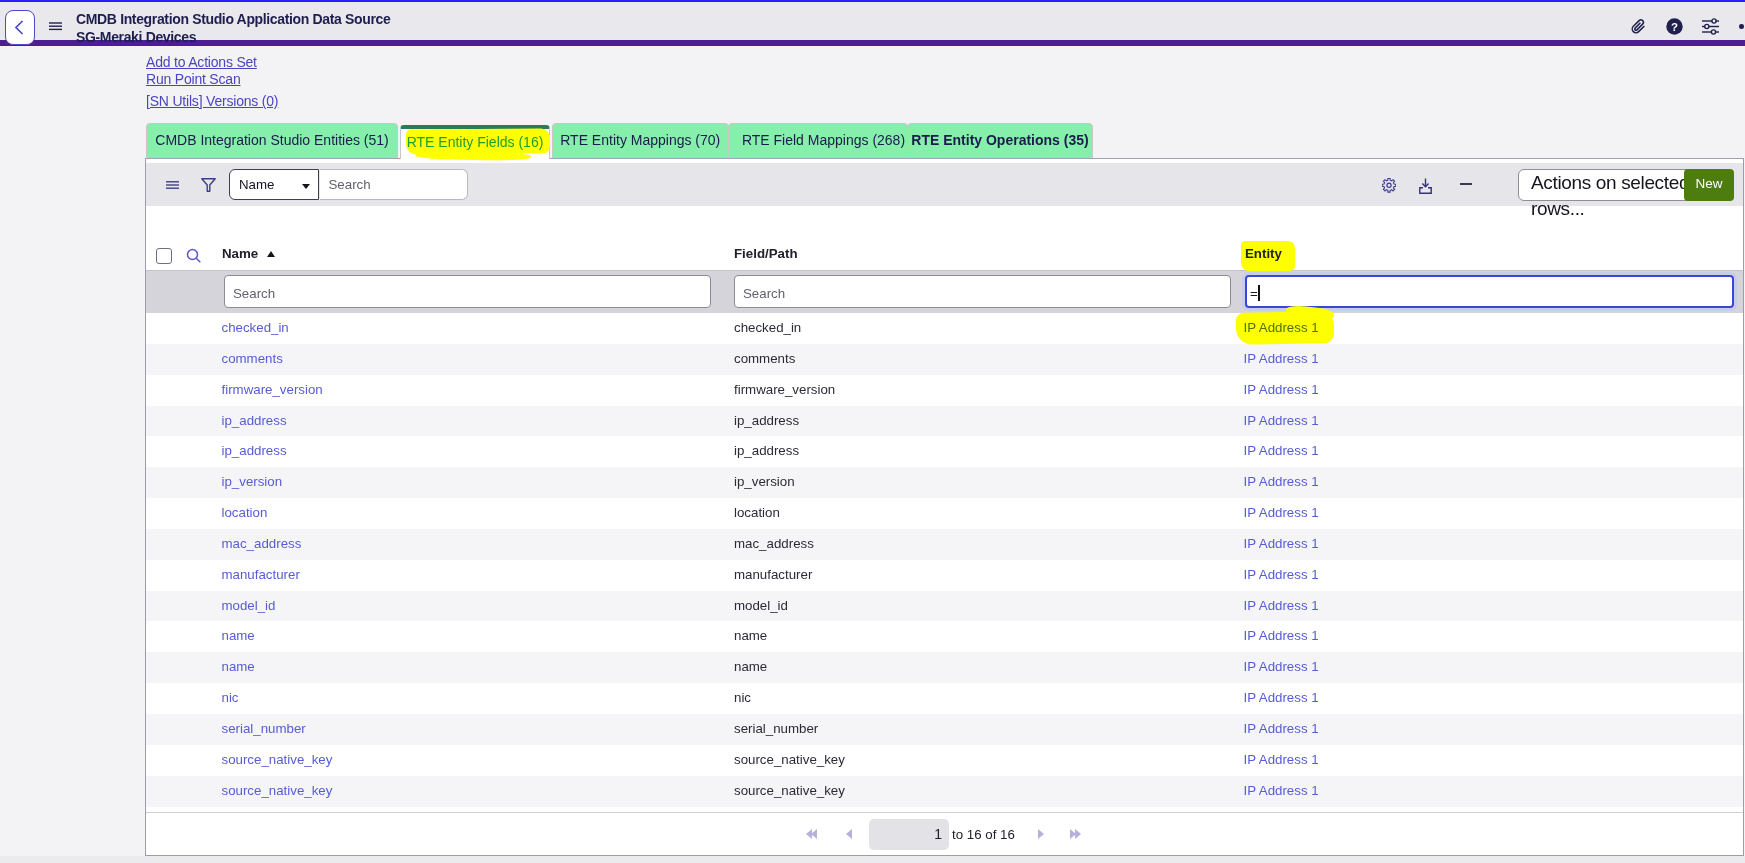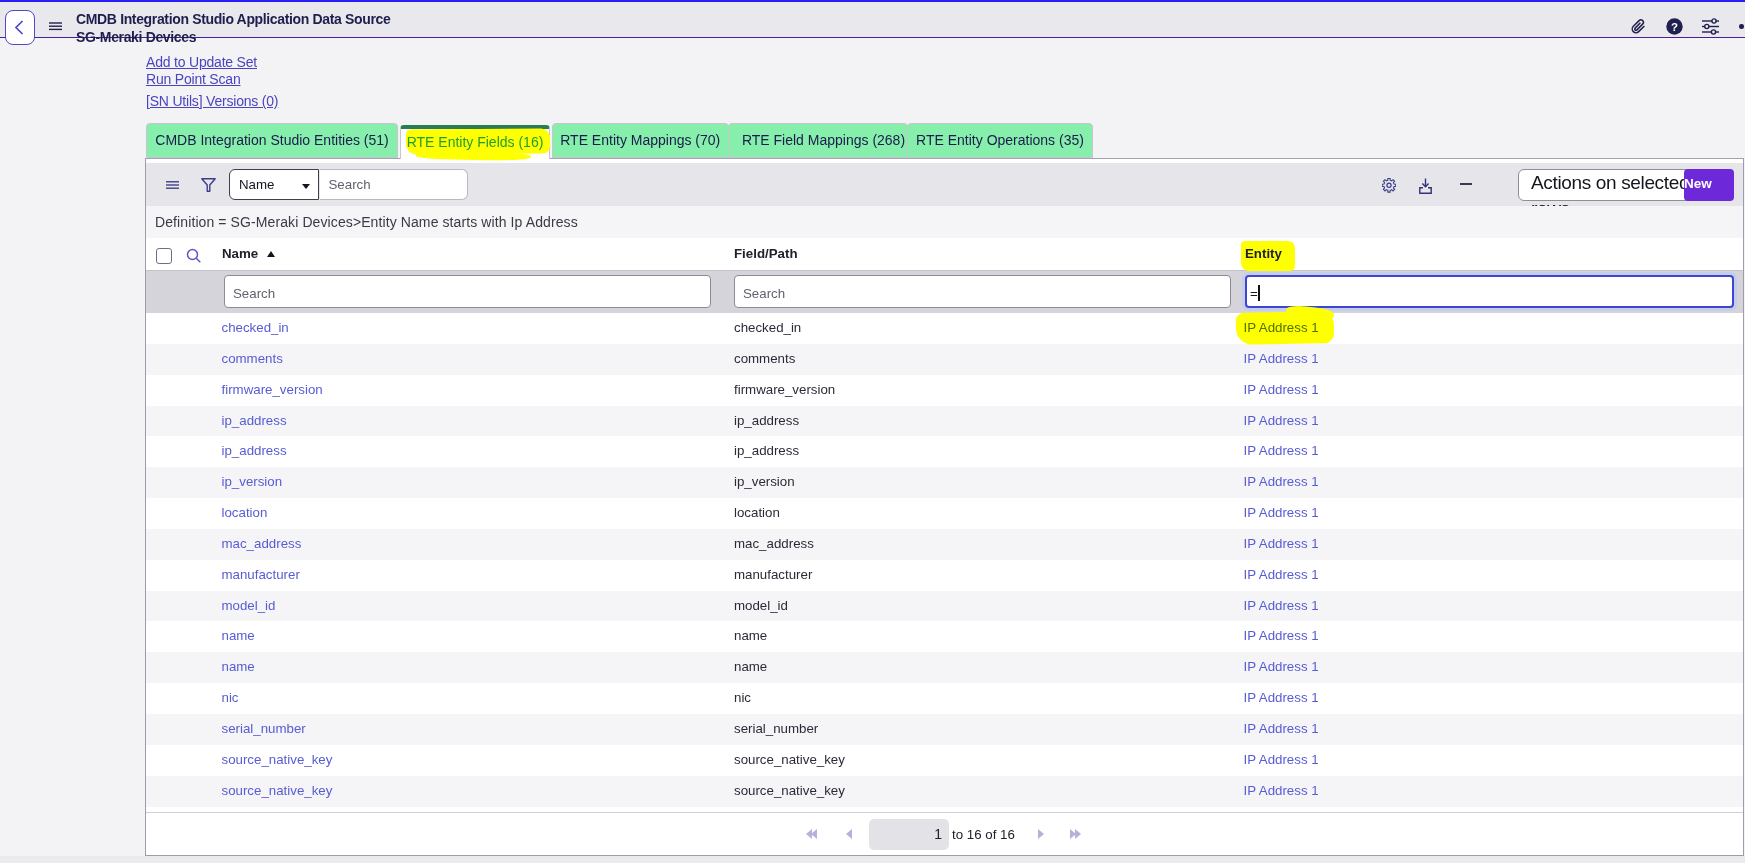--- a/index.html
+++ b/index.html
@@ -2,21 +2,21 @@
 <html><head>
 <meta charset="utf-8">
 <style>
 * { margin:0; padding:0; box-sizing:border-box; }
 html,body { width:1745px; height:863px; }
 body { font-family:"Liberation Sans", sans-serif; background:#f3f3f5; position:relative; overflow:hidden; }
 .abs { position:absolute; }
 
 
 #topstrip { left:0; top:0; width:1745px; height:2.2px; background:#2a1ef8; }
-#header { left:0; top:2px; width:1745px; height:36px; background:#e9e9ed; border-bottom:1px solid #4c1d95; }
+#header { left:0; top:2px; width:1745px; height:44px; background:#e9e9ed; border-bottom:6px solid #4c1d95; }
 #backbtn { left:4.5px; top:8px; width:30.5px; height:34.5px; background:#fff; border:1.3px solid #5048c5; border-radius:8px; }
 #ham1 { left:48.5px; top:19.5px; }
 #title { left:76px; top:7.5px; font-size:14px; font-weight:bold; color:#1d1d4e; line-height:18px; letter-spacing:-0.35px; }
 .hicon { top:15px; } 
 
 
 .toplink { left:146px; font-size:14px; color:#4b44c0; text-decoration:underline; letter-spacing:-0.2px; }
 
 
 .tab { top:123px; height:35px; background:#86efac; border:1px solid #c6c6cc; border-radius:4px 4px 0 0;
@@ -36,21 +36,21 @@
 .row.even { background:#f5f5f8; }
 .cn { position:absolute; left:75.5px; color:#575cd4; }
 .cf { position:absolute; left:588px; color:#2b2b38; }
 .ce { position:absolute; left:1097.5px; color:#575cd4; }
 #footer { left:0px; top:653px; width:1597px; height:43px; background:#fff; border-top:1px solid #cfcfd4; }
 
 
 #nmsel { left:83px; top:6px; width:90px; height:31px; background:#fff; border:1px solid #3f3f4a; border-radius:6px 0 0 6px; font-size:13.3px; color:#15151f; line-height:29px; padding-left:9px; }
 #nmsrch { left:173.5px; top:6px; width:148px; height:31px; background:#fff; border:1px solid #b9b9c0; border-left:none; border-radius:0 6px 6px 0; font-size:13.3px; color:#62626e; line-height:29px; padding-left:9px; }
 #actsel { left:1372px; top:5.5px; width:193px; height:32px; background:#fff; border:1px solid #8e8e96; border-radius:6px; font-size:19px; color:#15151f; line-height:26px; padding-left:12px; letter-spacing:-0.35px; }
-#newbtn { left:1538px; top:6px; width:50px; height:32px; background:#6d28d9; border-radius:4px; color:#fff; font-size:13.5px; font-weight:bold; text-align:left; line-height:29px; }
+#newbtn { left:1538px; top:6px; width:50px; height:32px; background:#4d7c0f; border-radius:4px; color:#fff; font-size:13.5px; font-weight:normal; text-align:center; line-height:29px; }
 
 
 .sinp { position:absolute; top:4px; height:33px; background:#fff; border:1px solid #8b8b94; border-radius:4px; font-size:13.3px; color:#62626e; line-height:35px; padding-left:8px; }
 #sinp3 { border:2px solid #3948d2; box-shadow:0 0 0 3px #c7cceb; color:#15151f; line-height:33px; padding-left:3px; }
 .caret { display:inline-block; width:1.5px; height:16px; background:#111; vertical-align:-3px; margin-left:1px; }
 
 
 .cbx { position:absolute; width:16px; height:16px; background:#fff; border:1.5px solid #6e6e7e; border-radius:3px; }
 
 
@@ -91,33 +91,33 @@
         <line x1="0" y1="8.5" x2="17" y2="8.5"></line>
         <line x1="0" y1="14" x2="17" y2="14"></line>
         <circle cx="12" cy="3" r="2.1"></circle>
         <circle cx="4.8" cy="8.5" r="2.1"></circle>
         <circle cx="11.5" cy="14" r="2.1"></circle>
       </g>
     </svg>
   <div class="abs" style="left:1739px; top:22px; width:4.5px; height:4.5px; border-radius:50%; background:#20204e;"></div>
 </div>
 
-<a class="abs toplink" style="top:54px;">Add to Update Set</a>
+<a class="abs toplink" style="top:54px;">Add to Actions Set</a>
 <a class="abs toplink" style="top:70.5px;">Run Point Scan</a>
 <a class="abs toplink" style="top:93px;">[SN Utils] Versions (0)</a>
 
 <div class="abs tab" style="left:146px; width:252px;">CMDB Integration Studio Entities (51)</div>
 <div class="abs tab" id="tab2" style="left:400px; top:124.5px; width:150px;">
   <div class="marker" style="left:5px; top:0px; width:144px; height:25px; border-radius:5px 9px 7px 10px; transform:rotate(-0.4deg);"></div>
   <div class="marker" style="left:15px; top:23px; width:115px; height:8px; border-radius:40%; transform:rotate(0.8deg);"></div>
   <span class="txt">RTE Entity Fields (16)</span>
 </div>
 <div class="abs tab" style="left:551.5px; width:177.5px;">RTE Entity Mappings (70)</div>
 <div class="abs tab" style="left:728px; width:180px;padding-left:11px;">RTE Field Mappings (268)</div>
-<div class="abs tab" style="left:907px; width:186px;">RTE Entity Operations (35)</div>
+<div class="abs tab" style="left:907px; width:186px;font-weight:bold;">RTE Entity Operations (35)</div>
 
 <div id="container" class="abs">
   <div id="toolbar" class="abs">
     <svg class="abs" style="left:19.5px; top:17.5px;" width="13" height="8" viewBox="0 0 13 8">
         <g stroke="#33337e" stroke-width="1.3">
           <line x1="0" y1="0.8" x2="13" y2="0.8"></line>
           <line x1="0" y1="4" x2="13" y2="4"></line>
           <line x1="0" y1="7.2" x2="13" y2="7.2"></line>
         </g>
       </svg>
@@ -136,21 +136,20 @@
           <polyline points="3.4,5.6 6.5,8.8 9.6,5.6"></polyline>
           <path d="M4 9.7 H0.8 V15.2 H12.2 V9.7 H9"></path>
         </g>
       </svg>
     <div class="abs" style="left:1314px; top:20px; width:12px; height:2.2px; background:#3a3a55;"></div>
     <div id="actsel" class="abs">Actions on selected rows...<svg class="abs" style="right:6px; top:12px;" width="12" height="8" viewBox="0 0 12 8">
           <polyline points="1.5,1.5 6,6 10.5,1.5" fill="none" stroke="#15151f" stroke-width="2.2"></polyline>
         </svg></div>
     <div id="newbtn" class="abs">New</div>
   </div>
-  <div id="bcrumb" class="abs">Definition = SG-Meraki Devices&gt;Entity Name starts with Ip Address</div>
   <div id="thead" class="abs">
     <div class="cbx" style="left:10px; top:10px;"></div>
     <svg class="abs" style="left:40px; top:10px;" width="16" height="16" viewBox="0 0 16 16">
         <g stroke="#5a55cc" stroke-width="1.5" fill="none">
           <circle cx="6.5" cy="6.5" r="5"></circle>
           <line x1="10.3" y1="10.3" x2="14.3" y2="14.3"></line>
         </g>
       </svg>
     <div class="marker" style="left:1094.5px; top:3px; width:54px; height:30px; border-radius:4px 7px 5px 8px;"></div>
     <span class="abs" style="left:76px; top:0; line-height:32px;">Name</span>

